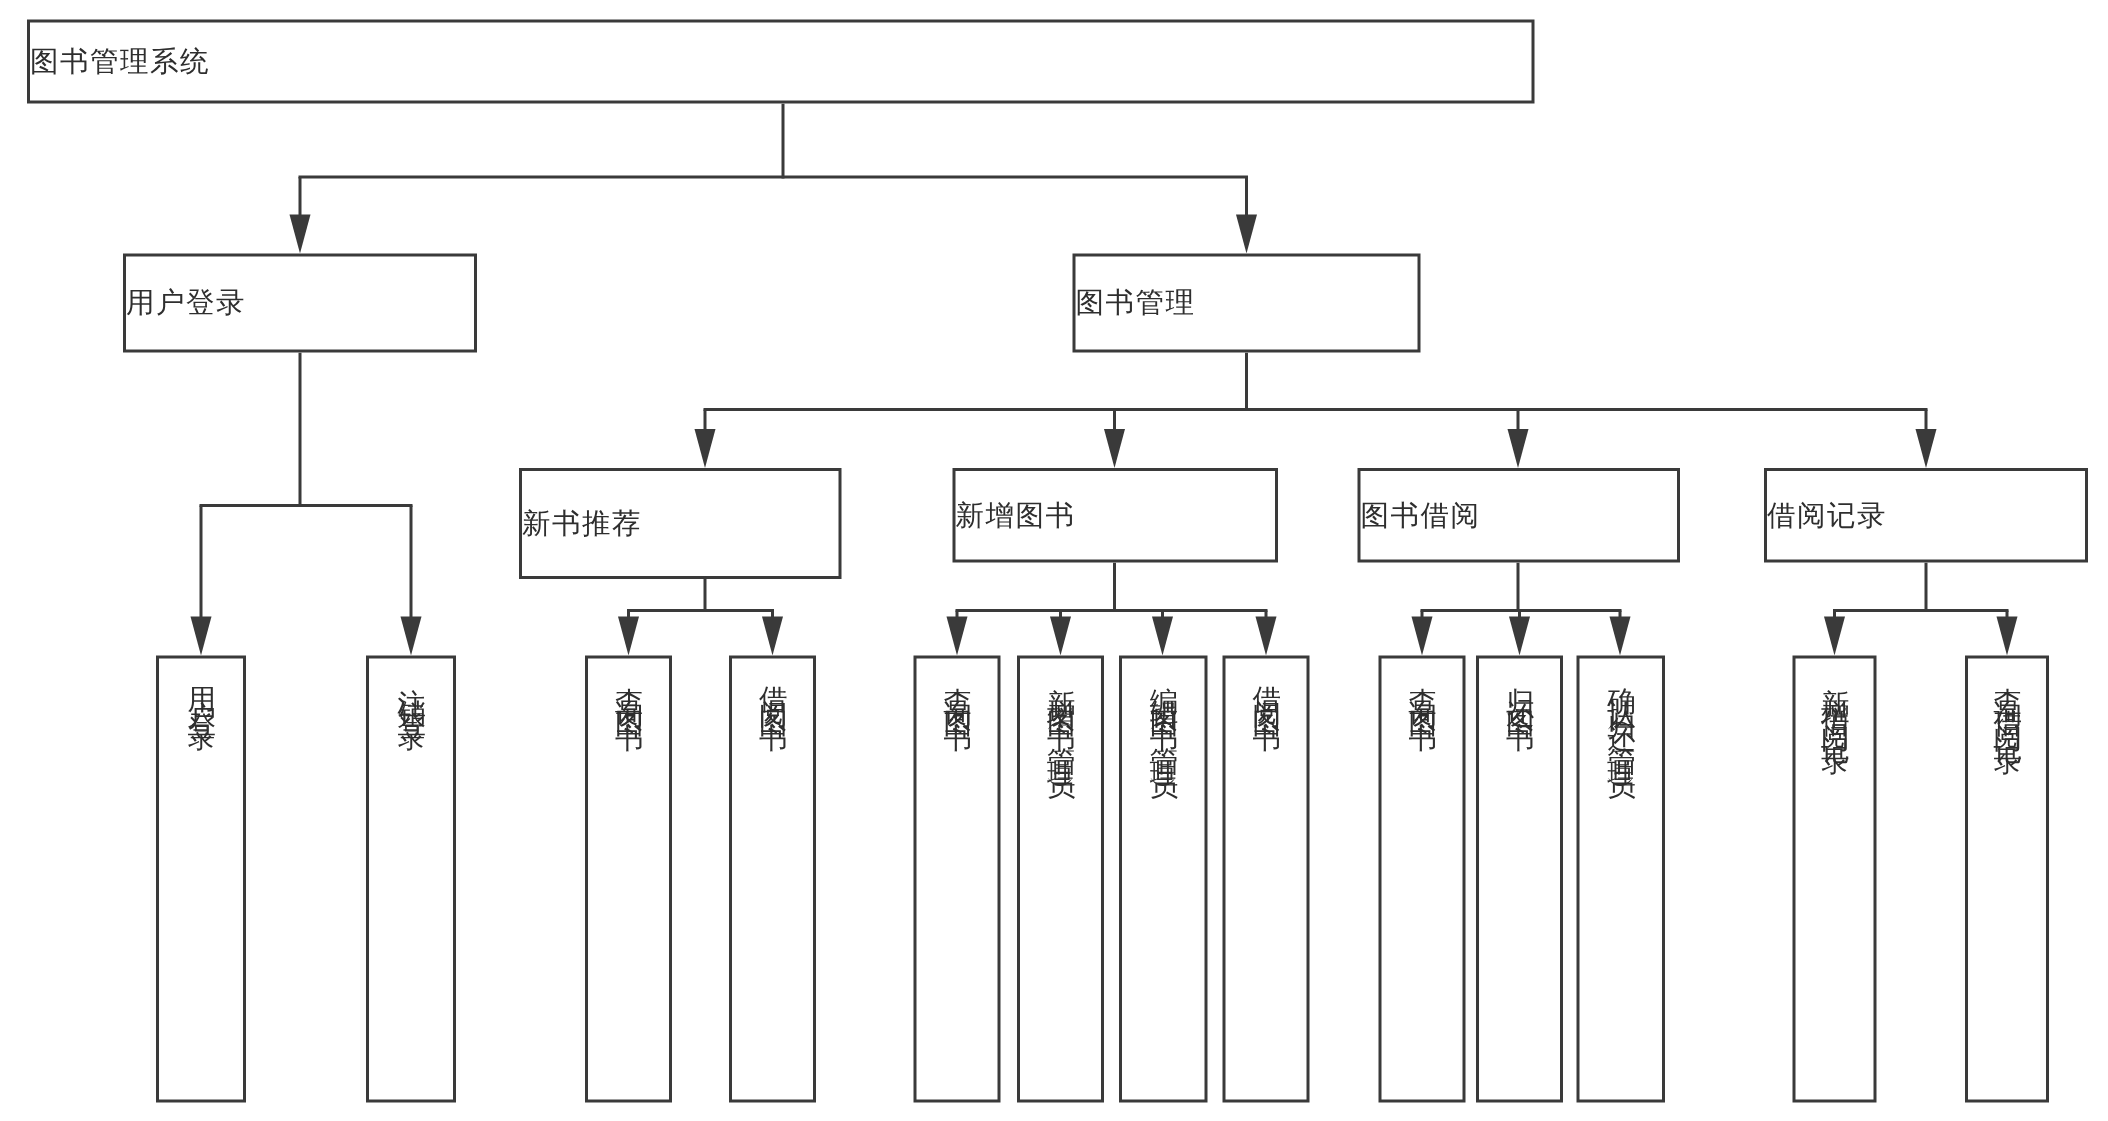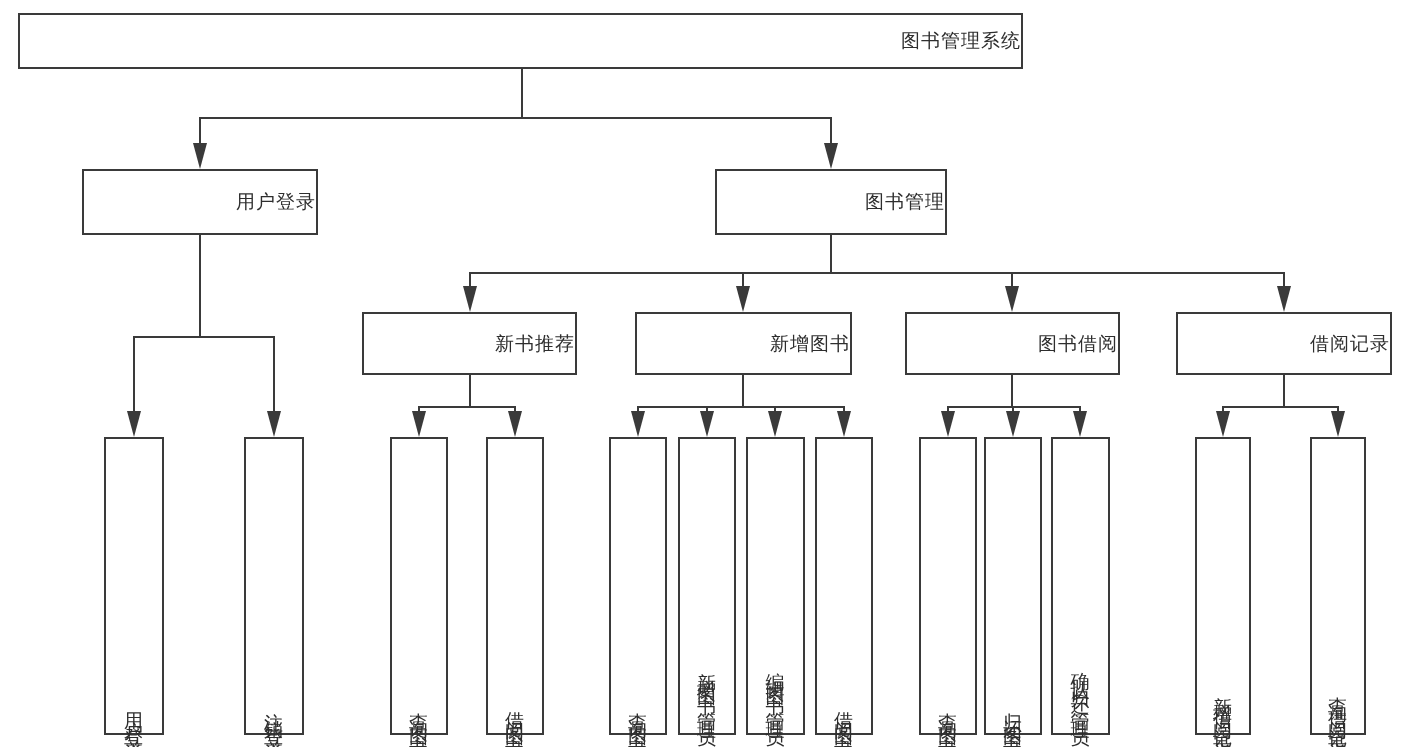--- a/index.html
+++ b/index.html
@@ -10,21 +10,21 @@
     font-family:"Liberation Sans",sans-serif;
     overflow:hidden;
   }
   .node{
     position:absolute;
     box-sizing:border-box;
     border:2px solid #3a3a3a;
     background:#ffffff;
     display:flex;
     align-items:center;
-    justify-content:flex-end;
+    justify-content:flex-start;
     color:#2e2e2e;
     font-size:19px;
     letter-spacing:1px;
     z-index:1;
     text-align:center;
   }
   .node.vertical{
     writing-mode:vertical-rl;
     text-orientation:mixed;
     letter-spacing:8px;
@@ -63,21 +63,21 @@
     <span>图书管理系统</span>
   </div>
 
   <div class="node" style="left:82px;top:169px;width:236px;height:66px">
     <span>用户登录</span>
   </div>
   <div class="node" style="left:715px;top:169px;width:232px;height:66px">
     <span>图书管理</span>
   </div>
 
-  <div class="node" style="left:362px;top:312px;width:215px;height:63px">
+  <div class="node" style="left:346px;top:312px;width:215px;height:74px">
     <span>新书推荐</span>
   </div>
   <div class="node" style="left:635px;top:312px;width:217px;height:63px">
     <span>新增图书</span>
   </div>
   <div class="node" style="left:905px;top:312px;width:215px;height:63px">
     <span>图书借阅</span>
   </div>
   <div class="node" style="left:1176px;top:312px;width:216px;height:63px">
     <span>借阅记录</span>

